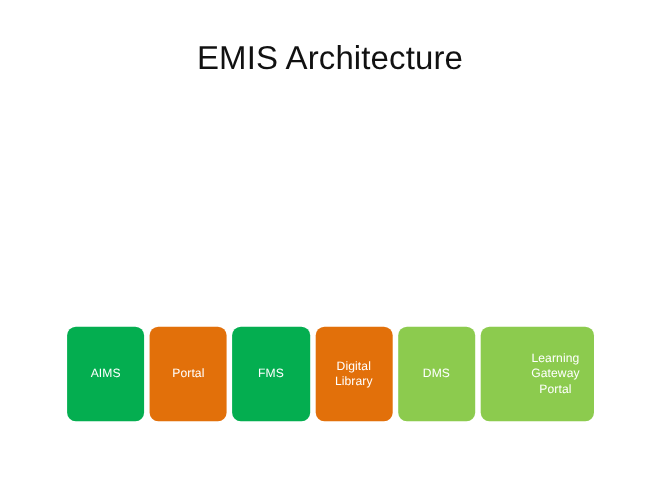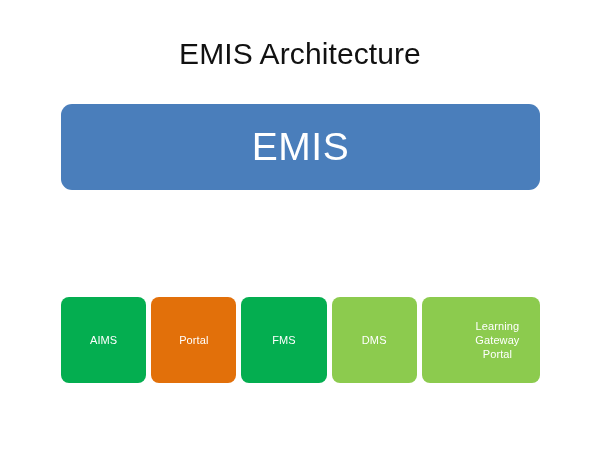--- a/index.html
+++ b/index.html
@@ -106,40 +106,41 @@
     letter-spacing: 0.1px;
   }
 </style>
 </head>
 <body style="background: rgb(255, 255, 255);">
 
 <div id="slide" style="background: rgb(255, 255, 255);">
 
   <div id="slide-title" style="color: rgb(17, 17, 17);">EMIS Architecture</div>
 
-  <div class="layer-bar" id="bar-emis" style="background: rgb(74, 126, 187);">
-    <span class="layer-bar-label" style="color: rgb(255, 255, 255);">EMIS</span>
-  </div>
 
 
   <div id="source-row">
 
     <div class="source-box" style="background: rgb(4, 174, 80);">
       <span class="source-box-label" style="color: rgb(255, 255, 255);">AIMS</span>
     </div>
 
     <div class="source-box" style="background: rgb(226, 112, 10);">
       <span class="source-box-label" style="color: rgb(255, 255, 255);">Portal</span>
     </div>
 
 
     <div class="source-box" style="background: rgb(4, 174, 80);">
       <span class="source-box-label" style="color: rgb(255, 255, 255);">FMS</span>
     </div>
 
+    <div class="source-box" style="background: rgb(226, 112, 10);">
+      <span class="source-box-label" style="color: rgb(255, 255, 255);">Digital
+Library</span>
+    </div>
 
     <div class="source-box" style="background: rgb(140, 203, 78);">
       <span class="source-box-label" style="color: rgb(255, 255, 255);">DMS</span>
     </div>
 
     <div class="source-box" style="background: rgb(140, 203, 78); padding-left: 36px;">
       <span class="source-box-label" style="color: rgb(255, 255, 255);">Learning
 Gateway
 Portal</span>
     </div>

